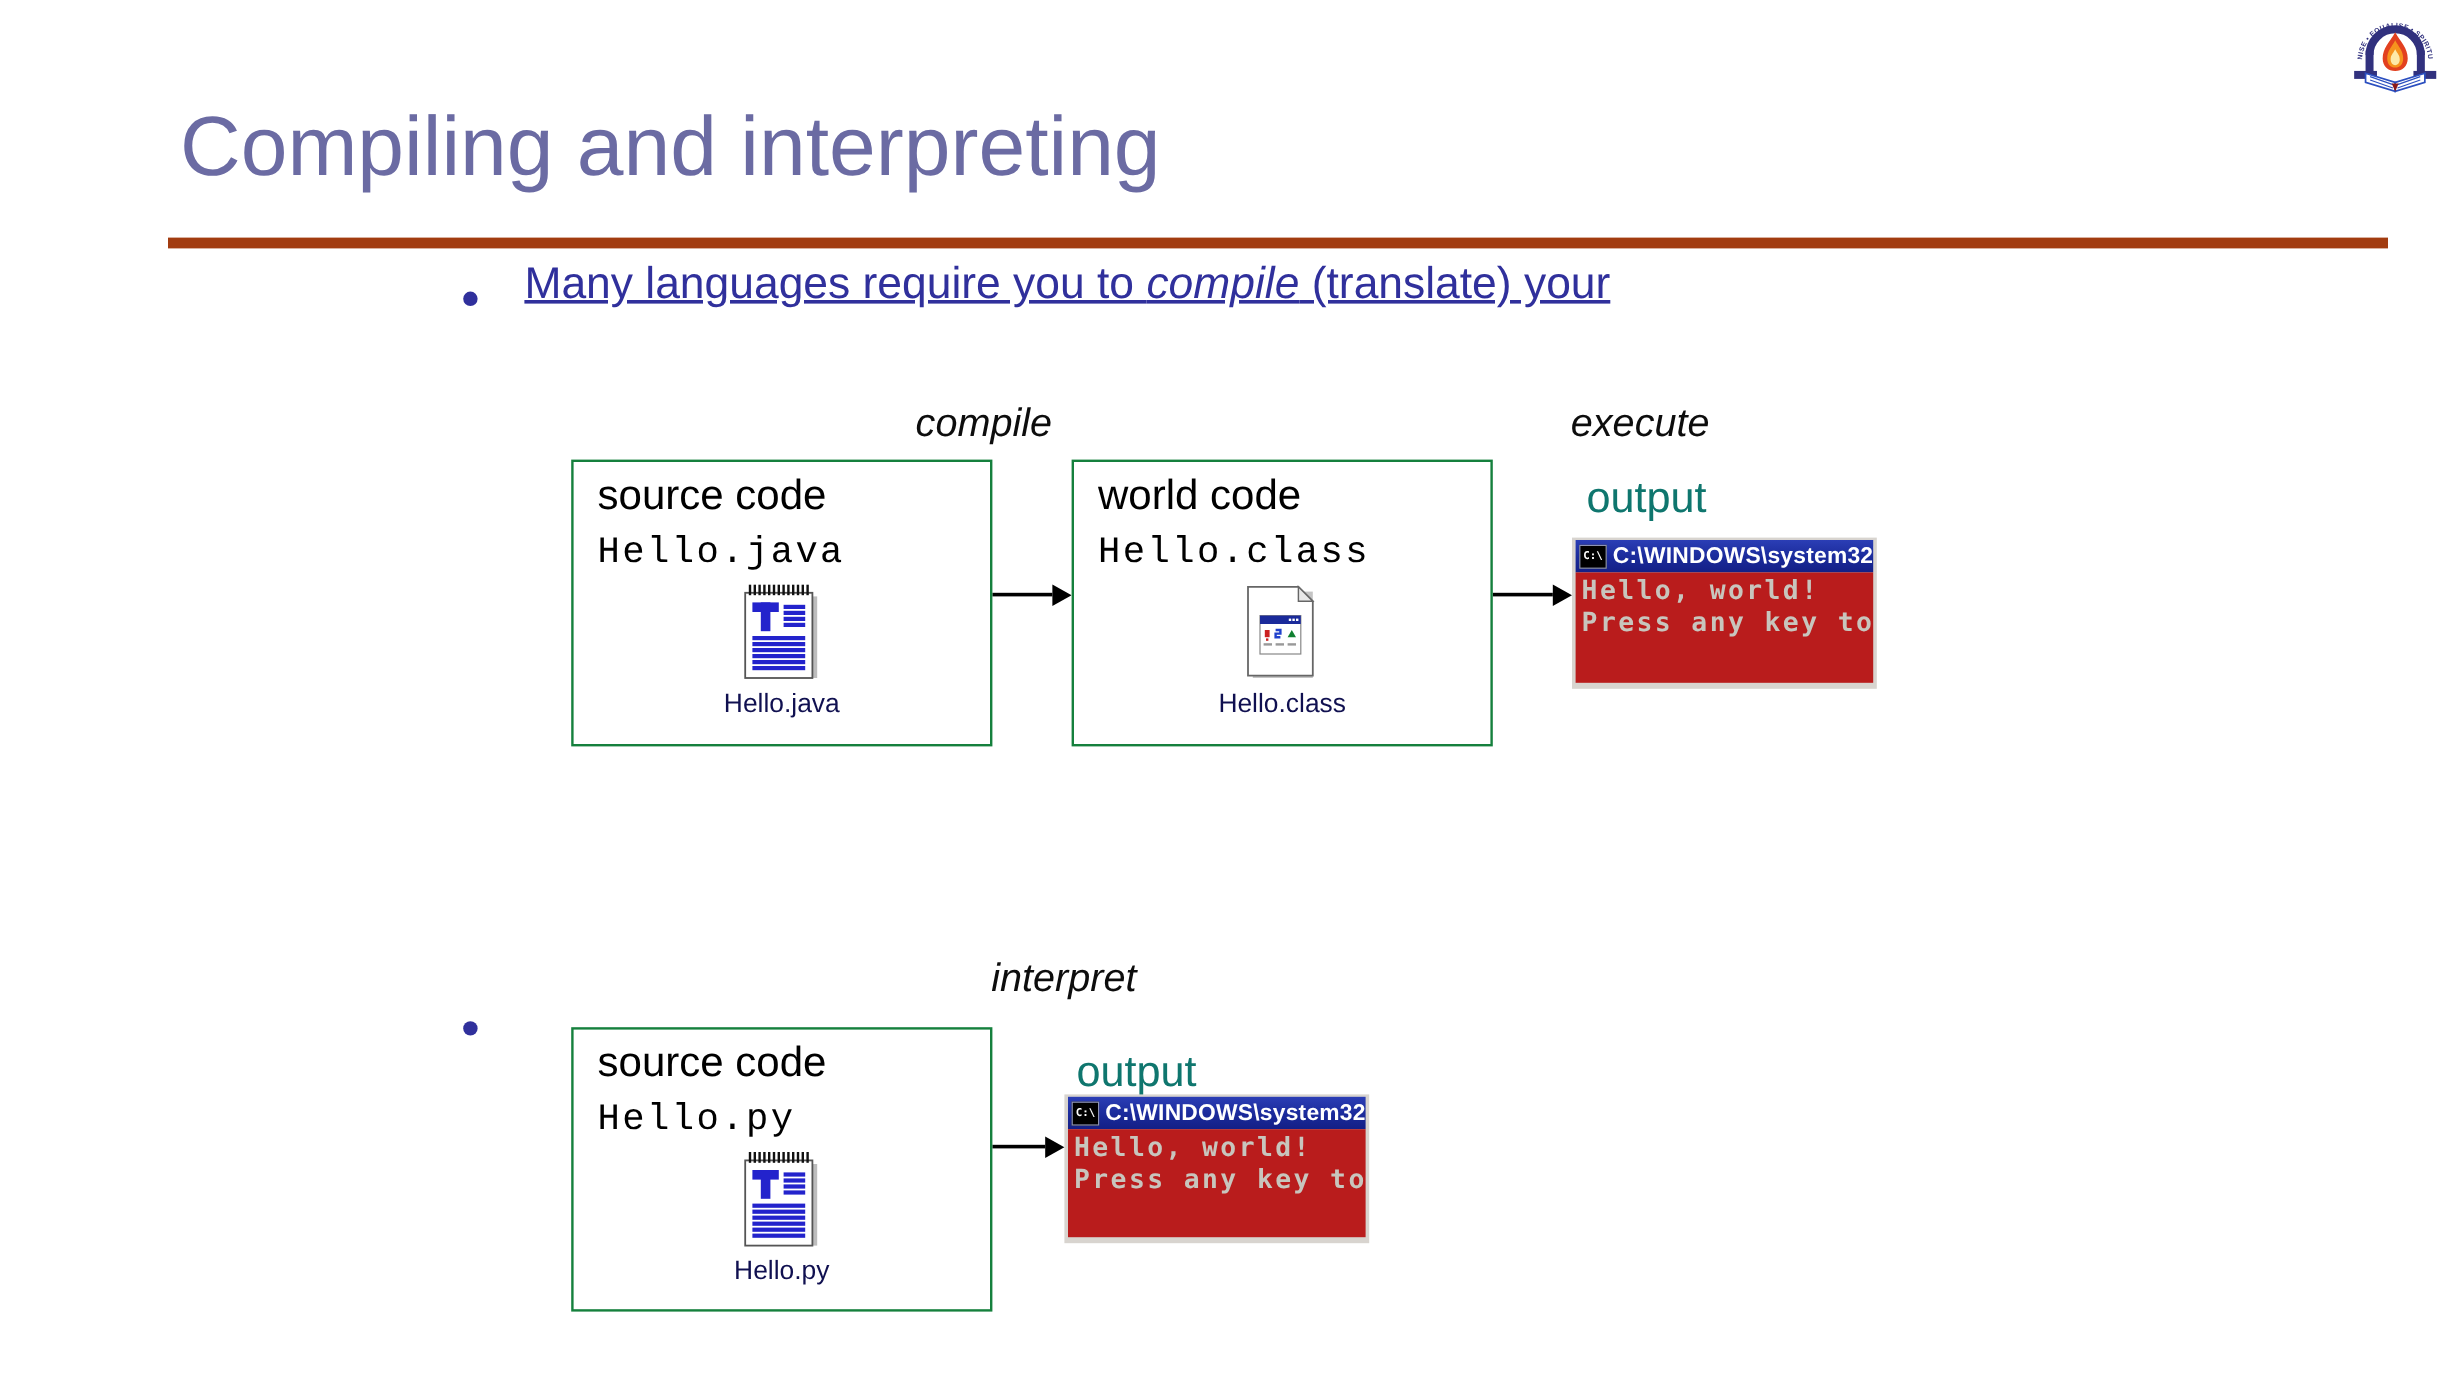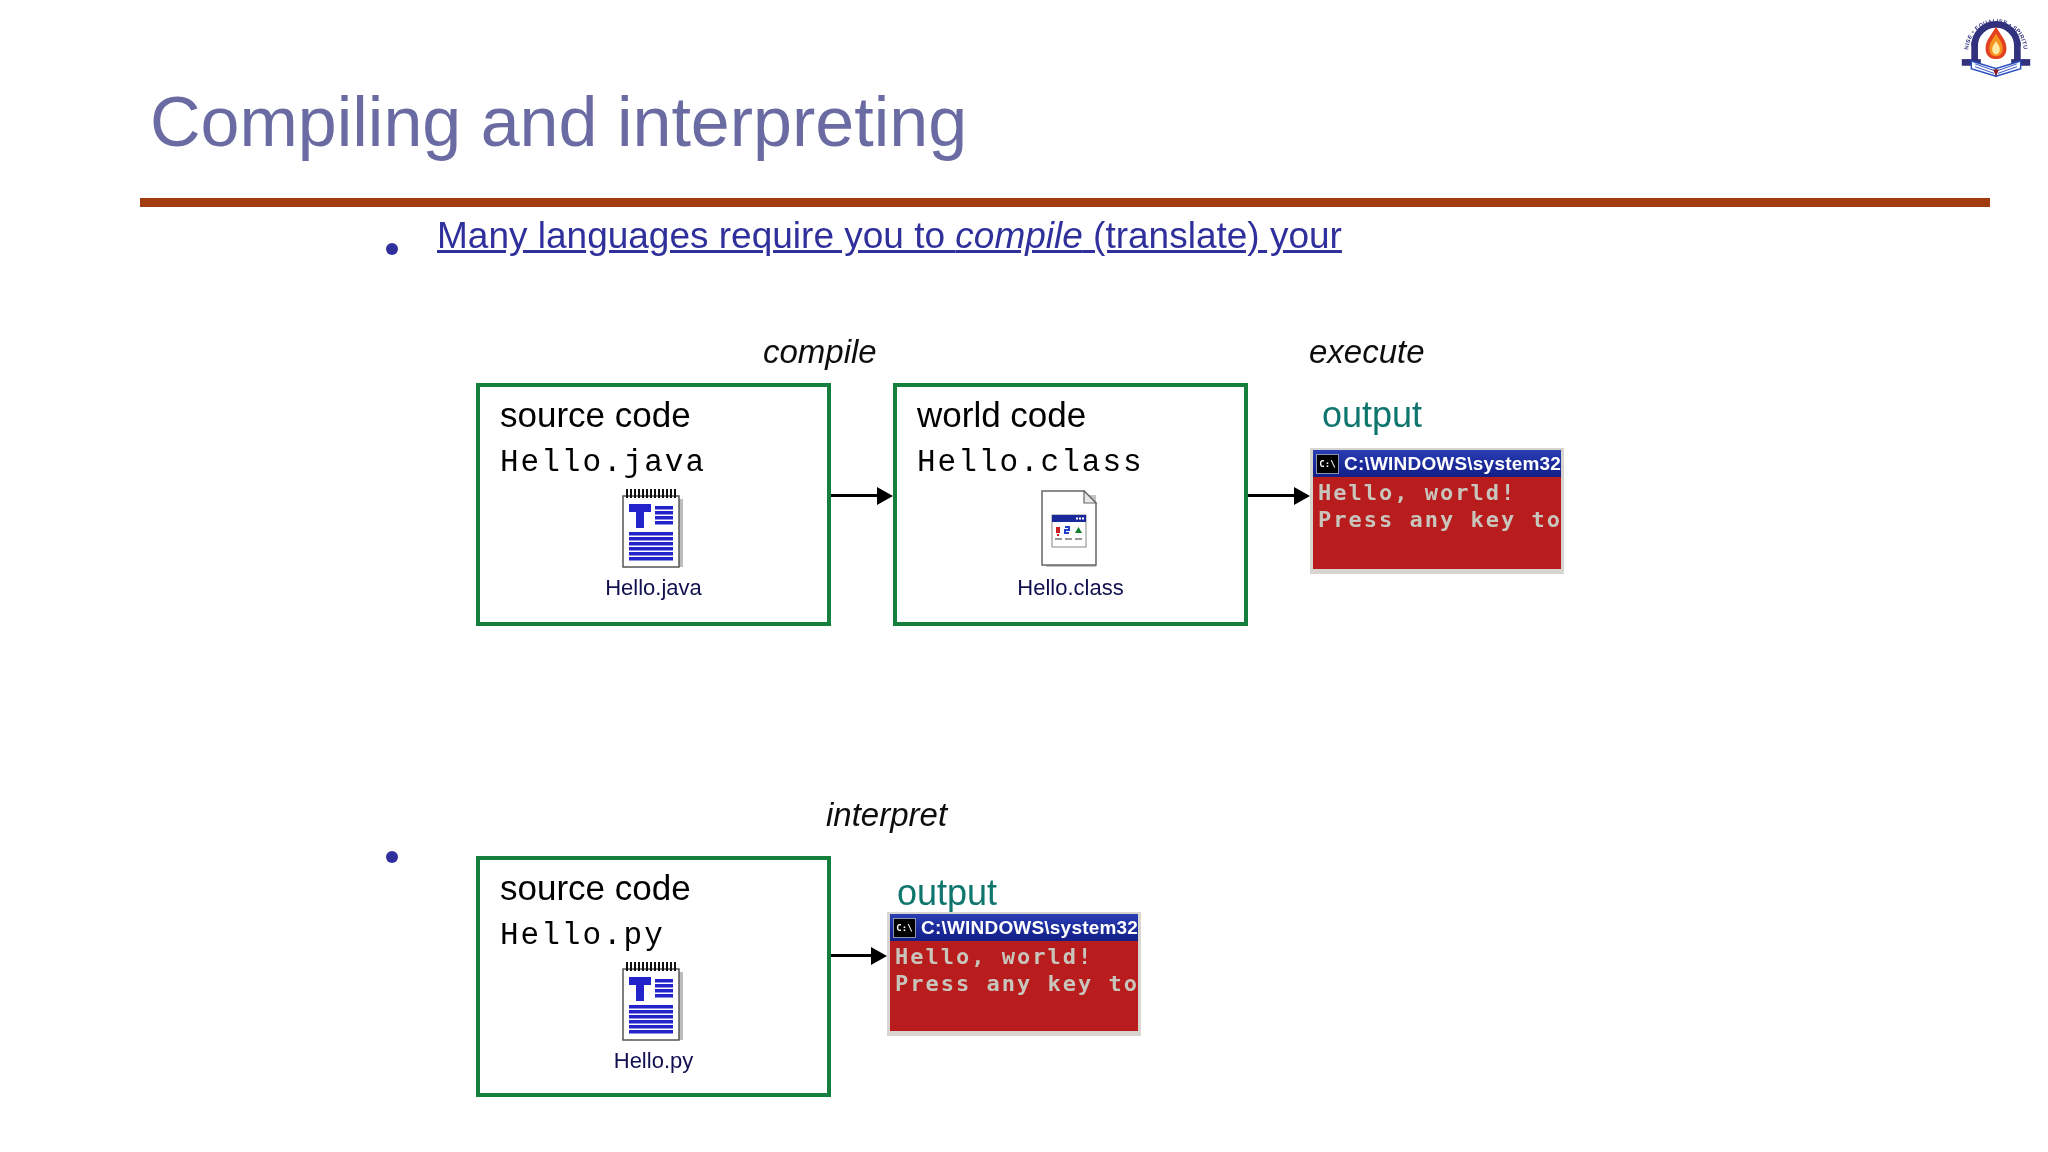--- a/index.html
+++ b/index.html
@@ -23,21 +23,21 @@
   .b2-text{left:437px;top:834px;z-index:6;}
   
   .flow-label{position:absolute;font-style:italic;font-size:33px;color:#0d0d0d;white-space:nowrap;z-index:7;}
   .lbl-compile{left:763px;top:333px;}
   .lbl-execute{left:1270px;top:333px;margin-left:39px;}
   .lbl-interpret{left:826px;top:796px;}
   .out-label{position:absolute;font-size:36px;color:#0f766e;white-space:nowrap;}
   .lbl-output-top{left:1322px;top:394px;}
   .lbl-output-bottom{left:897px;top:872px;}
   
-  .filebox{position:absolute;background:#fff;border:4px solid #15803d;z-index:1;}
+  .filebox{position:absolute;background:#fff;border:2px solid #15803d;z-index:1;}
   .fb-java{left:476px;top:383px;width:347px;height:235px;}
   .fb-class{left:893px;top:383px;width:347px;height:235px;}
   .fb-py{left:476px;top:856px;width:347px;height:233px;}
   .fb-label{position:absolute;left:20px;top:8px;font-size:35px;color:#000;white-space:nowrap;}
   .fb-file{position:absolute;left:20px;top:58px;font-family:"Liberation Mono",monospace;
            font-size:31px;letter-spacing:2px;color:#000;white-space:nowrap;}
   .fb-icon{position:absolute;left:50%;top:102px;transform:translateX(-50%);}
   .fb-caption{position:absolute;left:0;top:188px;width:100%;text-align:center;
               font-size:22px;color:#101050;}
   

